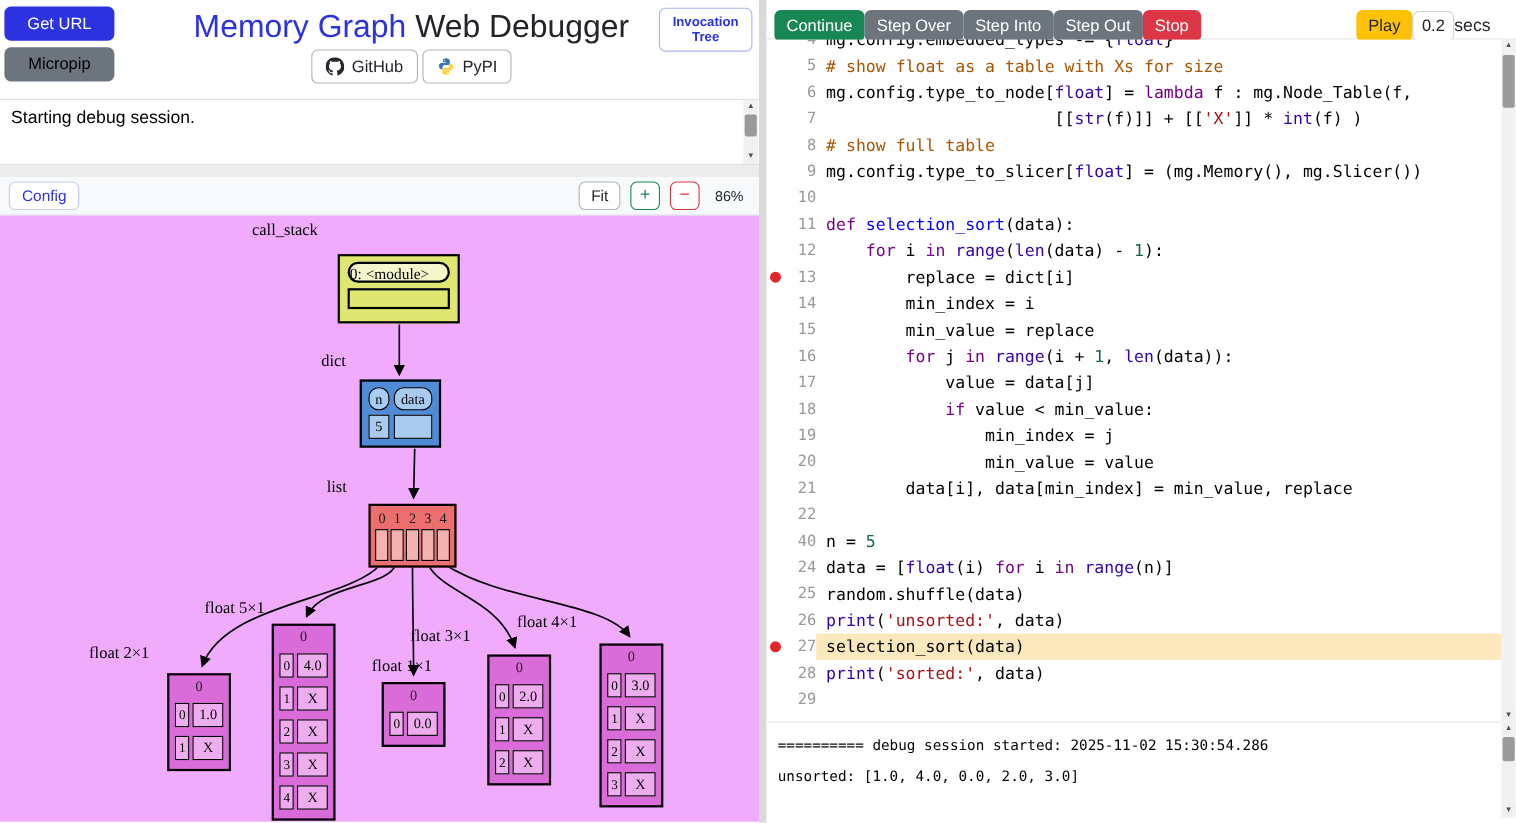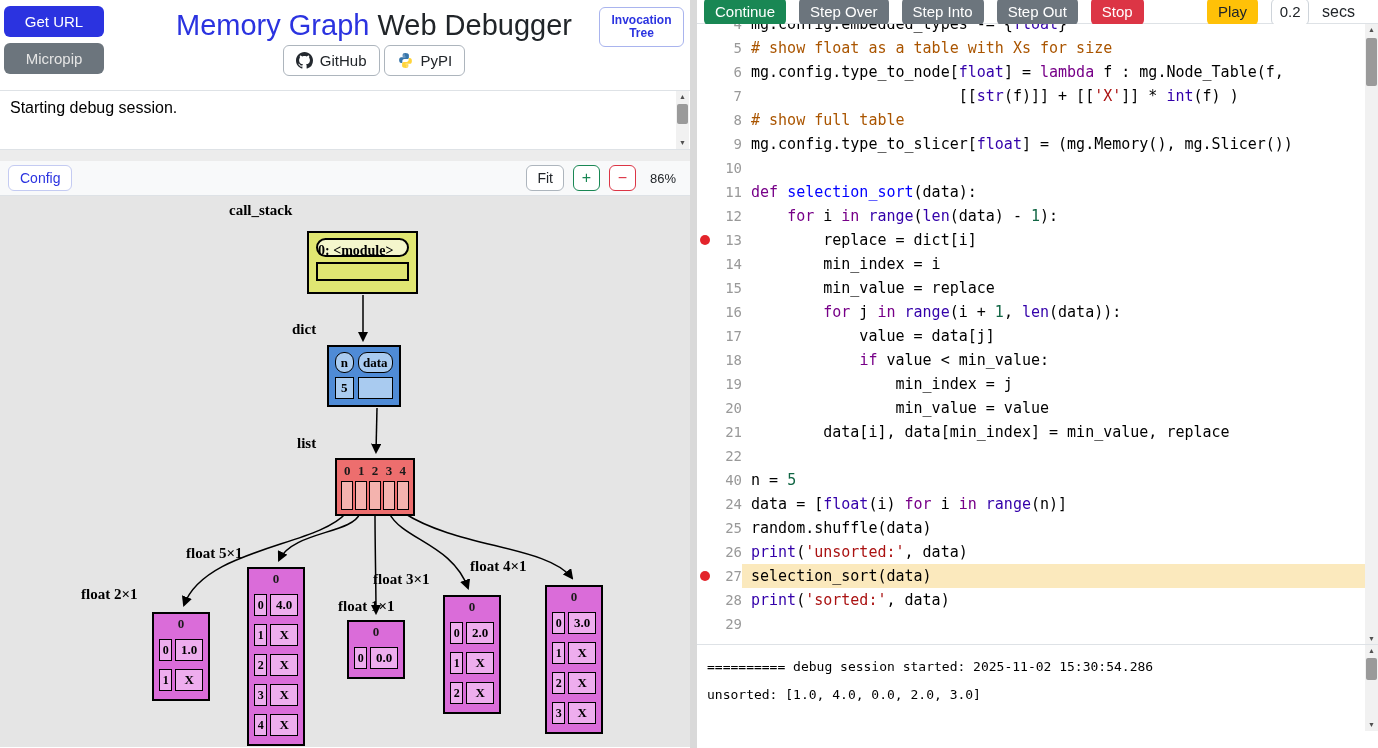--- a/index.html
+++ b/index.html
@@ -9,21 +9,21 @@
 
   
   .left-panel { position:absolute; left:0; top:0; width:690px; height:748px; background:#fff; }
   .vsplit { position:absolute; left:690px; top:0; width:7px; height:748px; background:#d9d9d9; cursor:col-resize; }
 
   .header { position:relative; height:91px; background:#fff; border-bottom:1px solid #dee2e6; }
   button { cursor:pointer; font-family:"Liberation Sans",sans-serif; }
   .btn-primary { position:absolute; left:4px; top:6px; width:100px; height:31px;
                  background:#2b33e0; color:#fff; border:none; border-radius:6px; font-size:15px; }
   .btn-secondary { position:absolute; left:4px; top:43px; width:100px; height:31px;
-                 background:#6c757d; color:#e5e5e5; border:none; border-radius:6px; font-size:15px; }
+                 background:#6c757d; color:#000000; border:none; border-radius:6px; font-size:15px; }
   .title { position:absolute; left:0; right:0; top:9px; text-align:center; font-size:29px;
            font-weight:500; padding-left:58px; white-space:nowrap; }
   .t-blue { color:#2b33e0; }
   .t-dark { color:#212529; }
   .invocation-btn { position:absolute; left:599px; top:7px; width:85px; height:40px;
            background:#fff; border:1px solid #a9b4ee; border-radius:6px; color:#2b33e0;
            font-size:12px; font-weight:bold; line-height:13px; }
   .invocation-btn span { display:block; }
   .link-row { position:absolute; left:0; right:0; top:45px; display:flex; justify-content:center;
               gap:4px; padding-left:58px; }
@@ -43,22 +43,22 @@
   .gt-right { margin-left:auto; display:flex; align-items:center; gap:9px; margin-right:14px; }
   .fit-btn { height:26px; padding:0 10px; background:#fff; border:1px solid #adb5bd;
              border-radius:6px; font-size:14px; color:#212529; }
   .zoom-in  { width:27px; height:26px; border:1px solid #198754; color:#198754; background:#fff;
               border-radius:6px; font-size:16px; line-height:1; }
   .zoom-out { width:27px; height:26px; border:1px solid #dc3545; color:#dc3545; background:#fff;
               border-radius:6px; font-size:16px; line-height:1; }
   .zoom-level { font-size:13px; color:#212529; margin-left:5px; }
 
   
-  .graph-area { position:relative; height:551px; background:#e5e5e5; overflow:hidden;
-                font-family:"Liberation Serif", serif;font-weight:bold; }
+  .graph-area { position:relative; height:551px; background:#f0abfc; overflow:hidden;
+                font-family:"Liberation Serif", serif; }
   .gsvg { position:absolute; left:0; top:0; }
   .edge { fill:none; stroke:#000; stroke-width:1.5; }
   .glabel { position:absolute; font-size:15px; color:#000; white-space:nowrap; }
 
   .cs-node { position:absolute; left:307px; top:35px; width:111px; height:63px; background:#e0e672;
              border:2px solid #000; padding:5px 7px; display:flex; flex-direction:column; gap:5px; }
   .cs-frame { border:2px solid #000; border-radius:10px; background:#f4f6cc; font-size:14px;
               text-align:left; height:19px; line-height:21px; }
   .cs-empty { border:2px solid #000; height:19px; }
 
@@ -83,21 +83,21 @@
   .fhead { text-align:center; font-size:13px; height:19px; color:#1a1a1a; }
   .frow { display:flex; gap:3px; height:30px; align-items:center; }
   .fidx { width:15px; height:22px; border:1px solid #000; background:#eeadee; font-size:12px;
           text-align:center; line-height:20px; }
   .fval { width:31px; height:22px; border:1px solid #000; background:#eeadee; font-size:13px;
           text-align:center; line-height:20px; }
 
   
   .right-panel { position:absolute; left:697px; top:0; width:681px; height:748px; background:#fff; }
   .debug-toolbar { position:relative; height:24px; border-bottom:1px solid #dee2e6; background:#fff;
-                   display:flex; align-items:center; gap:13px; padding:0 7px; }
+                   display:flex; align-items:center; padding:0 7px;margin-top:12px; }
   .dbtn { height:29px; padding:0 11px; border:none; border-radius:6px; color:#fff; font-size:15px; white-space:nowrap; }
   .dbtn.continue { background:#198754; }
   .dbtn.stepb { background:#6c757d; }
   .dbtn.stop { background:#dc3545; }
   .dbtn.play { background:#ffc107; color:#212529; margin-left:auto; }
   .delay-input { width:38px; height:28px; border:1px solid #ced4da; border-radius:6px;
                  text-align:center; font-size:15px; color:#212529; font-family:"Liberation Sans",sans-serif; }
   .secs { font-size:16px; color:#212529; margin-right:16px; }
 
   .code-area { position:relative; height:621px; background:#fff; overflow:hidden; border-bottom:1px solid #dee2e6; }

